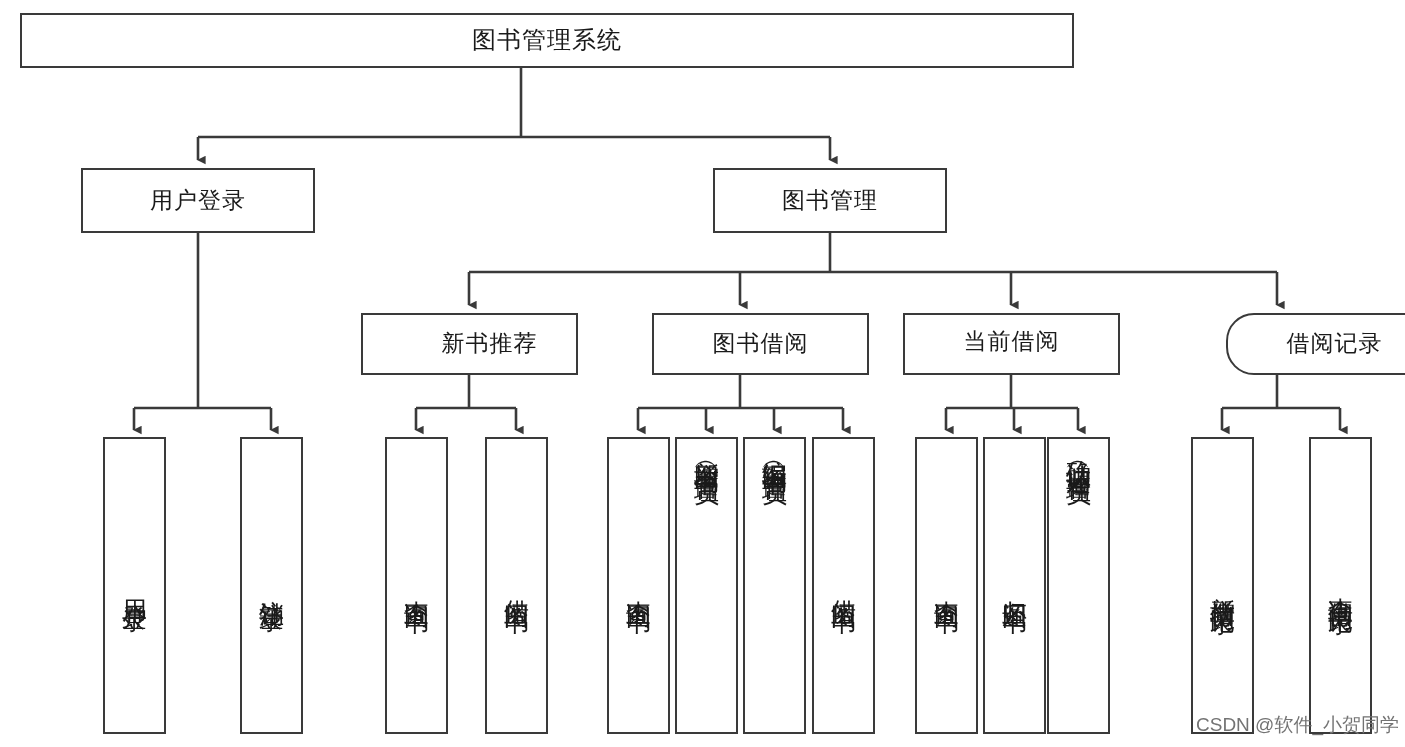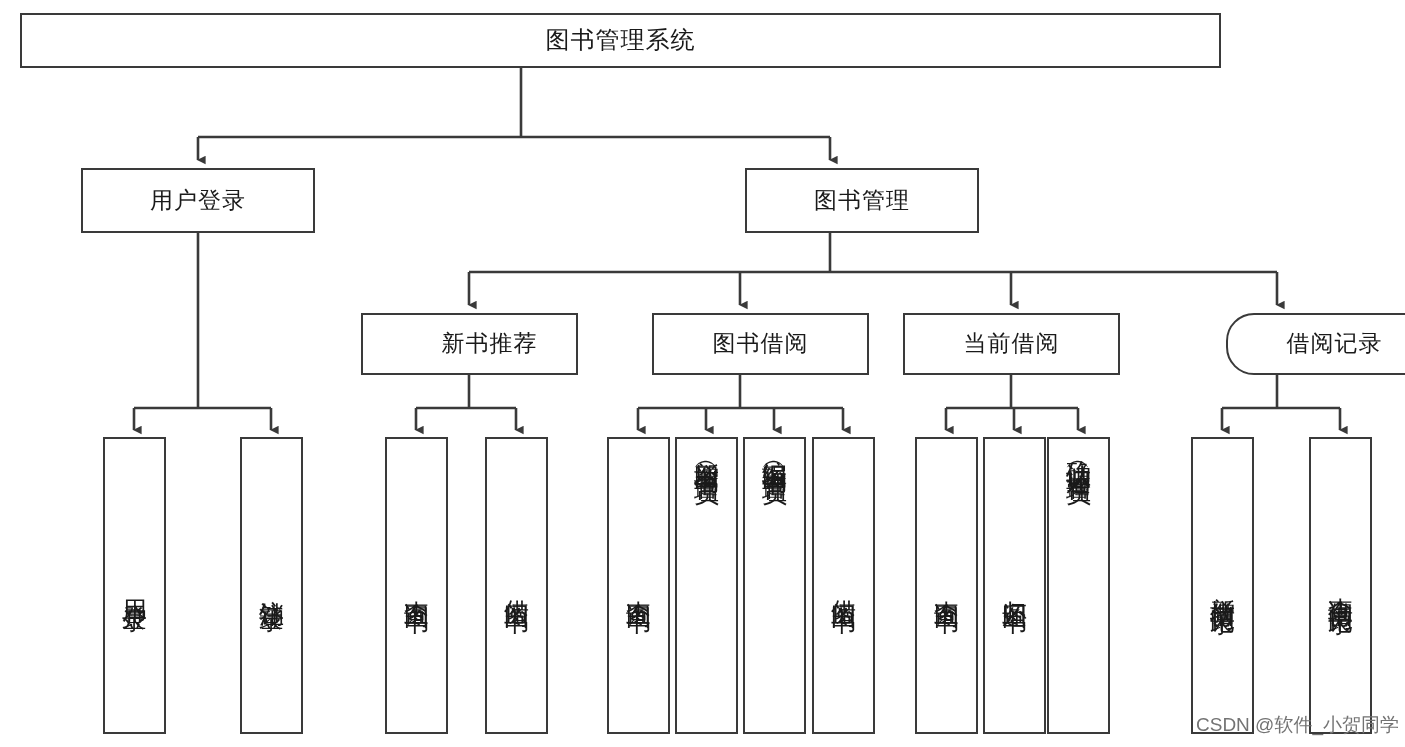--- a/index.html
+++ b/index.html
@@ -130,38 +130,38 @@
       <path d="M1014,408 L1014,430" marker-end="url(#arrow)"></path>
       <path d="M1078,408 L1078,430" marker-end="url(#arrow)"></path>
 
       <path d="M1277,375 L1277,408"></path>
       <path d="M1222,408 L1340,408"></path>
       <path d="M1222,408 L1222,430" marker-end="url(#arrow)"></path>
       <path d="M1340,408 L1340,430" marker-end="url(#arrow)"></path>
     </g>
   </svg>
 
-  <div class="node horiz root" style="left:20px; top:13px; width:1201px; height:55px;">
+  <div class="node horiz root" style="left:20px; top:13px; width:1054px; height:55px;">
     <span class="label">图书管理系统</span>
   </div>
 
   <div class="node horiz" style="left:81px; top:168px; width:234px; height:65px;">
     <span class="label">用户登录</span>
   </div>
-  <div class="node horiz" style="left:713px; top:168px; width:234px; height:65px;margin-left:32px;">
+  <div class="node horiz" style="left:713px; top:168px; width:234px; height:65px;">
     <span class="label">图书管理</span>
   </div>
 
   <div class="node horiz" style="left:361px; top:313px; width:217px; height:62px;padding-left:40px;">
     <span class="label">新书推荐</span>
   </div>
   <div class="node horiz" style="left:632px; top:313px; width:217px; height:62px;margin-left:20px;">
     <span class="label">图书借阅</span>
   </div>
-  <div class="node horiz" style="left:903px; top:313px; width:217px; height:62px;">
+  <div class="node horiz" style="left:903px; top:313px; width:217px; height:62px;font-family:Liberation Mono, monospace;">
     <span class="label">当前借阅</span>
   </div>
   <div class="node horiz" style="left:1226px; top:313px; width:217px; height:62px;border-radius:28px;">
     <span class="label">借阅记录</span>
   </div>
 
   <div class="node vert centered" style="left:103px; top:437px; width:63px; height:297px;">
     <span class="label">用户登录</span>
   </div>
   <div class="node vert centered" style="left:240px; top:437px; width:63px; height:297px;">

